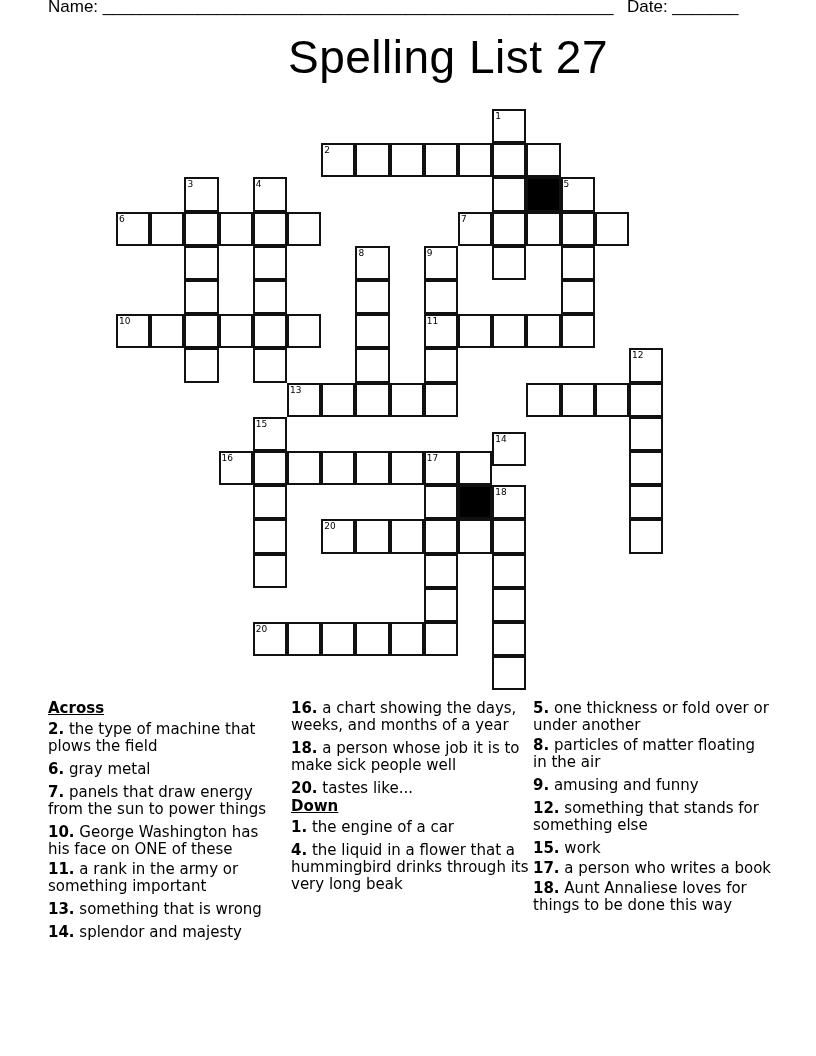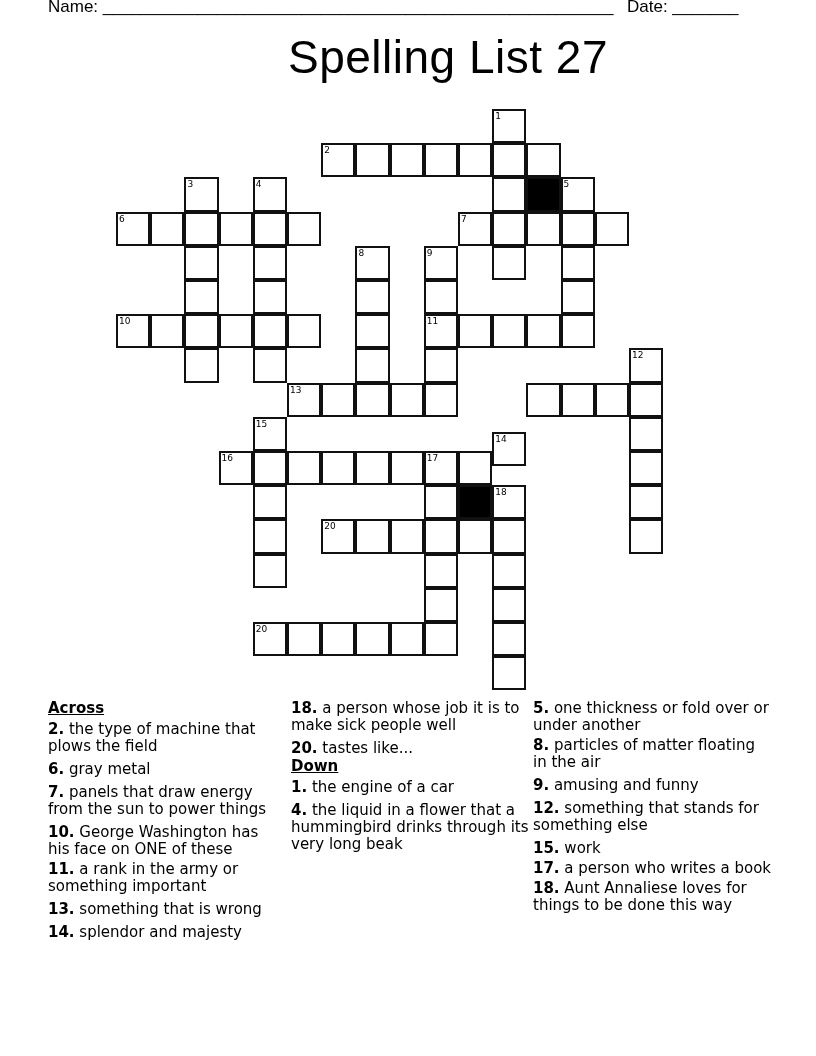--- a/index.html
+++ b/index.html
@@ -177,20 +177,21 @@
   <div class="clue"><b>2.</b> <span>the type of machine that plows the field</span></div>
   <div class="clue"><b>6.</b> <span>gray metal</span></div>
   <div class="clue"><b>7.</b> <span>panels that draw energy from the sun to power things</span></div>
   <div class="clue" style="margin-bottom:3px"><b>10.</b> <span>George Washington has his face on ONE of these</span></div>
   <div class="clue"><b>11.</b> <span>a rank in the army or something important</span></div>
   <div class="clue"><b>13.</b> <span>something that is wrong</span></div>
   <div class="clue"><b>14.</b> <span>splendor and majesty</span></div>
 </div>
 
 <div class="clues col2">
+  <div class="clue"><b>16.</b> <span>a chart showing the days, weeks, and months of a year</span></div>
   <div class="clue"><b>18.</b> <span>a person whose job it is to make sick people well</span></div>
   <div class="clue" style="margin-bottom:1px"><b>20.</b> <span>tastes like...</span></div>
   <span class="sec">Down</span>
   <div class="clue"><b>1.</b> <span>the engine of a car</span></div>
   <div class="clue"><b>4.</b> <span>the liquid in a flower that a hummingbird drinks through its very long beak</span></div>
 </div>
 
 <div class="clues col3">
   <div class="clue" style="margin-bottom:3px"><b>5.</b> <span>one thickness or fold over or under another</span></div>
   <div class="clue"><b>8.</b> <span>particles of matter floating in the air</span></div>

